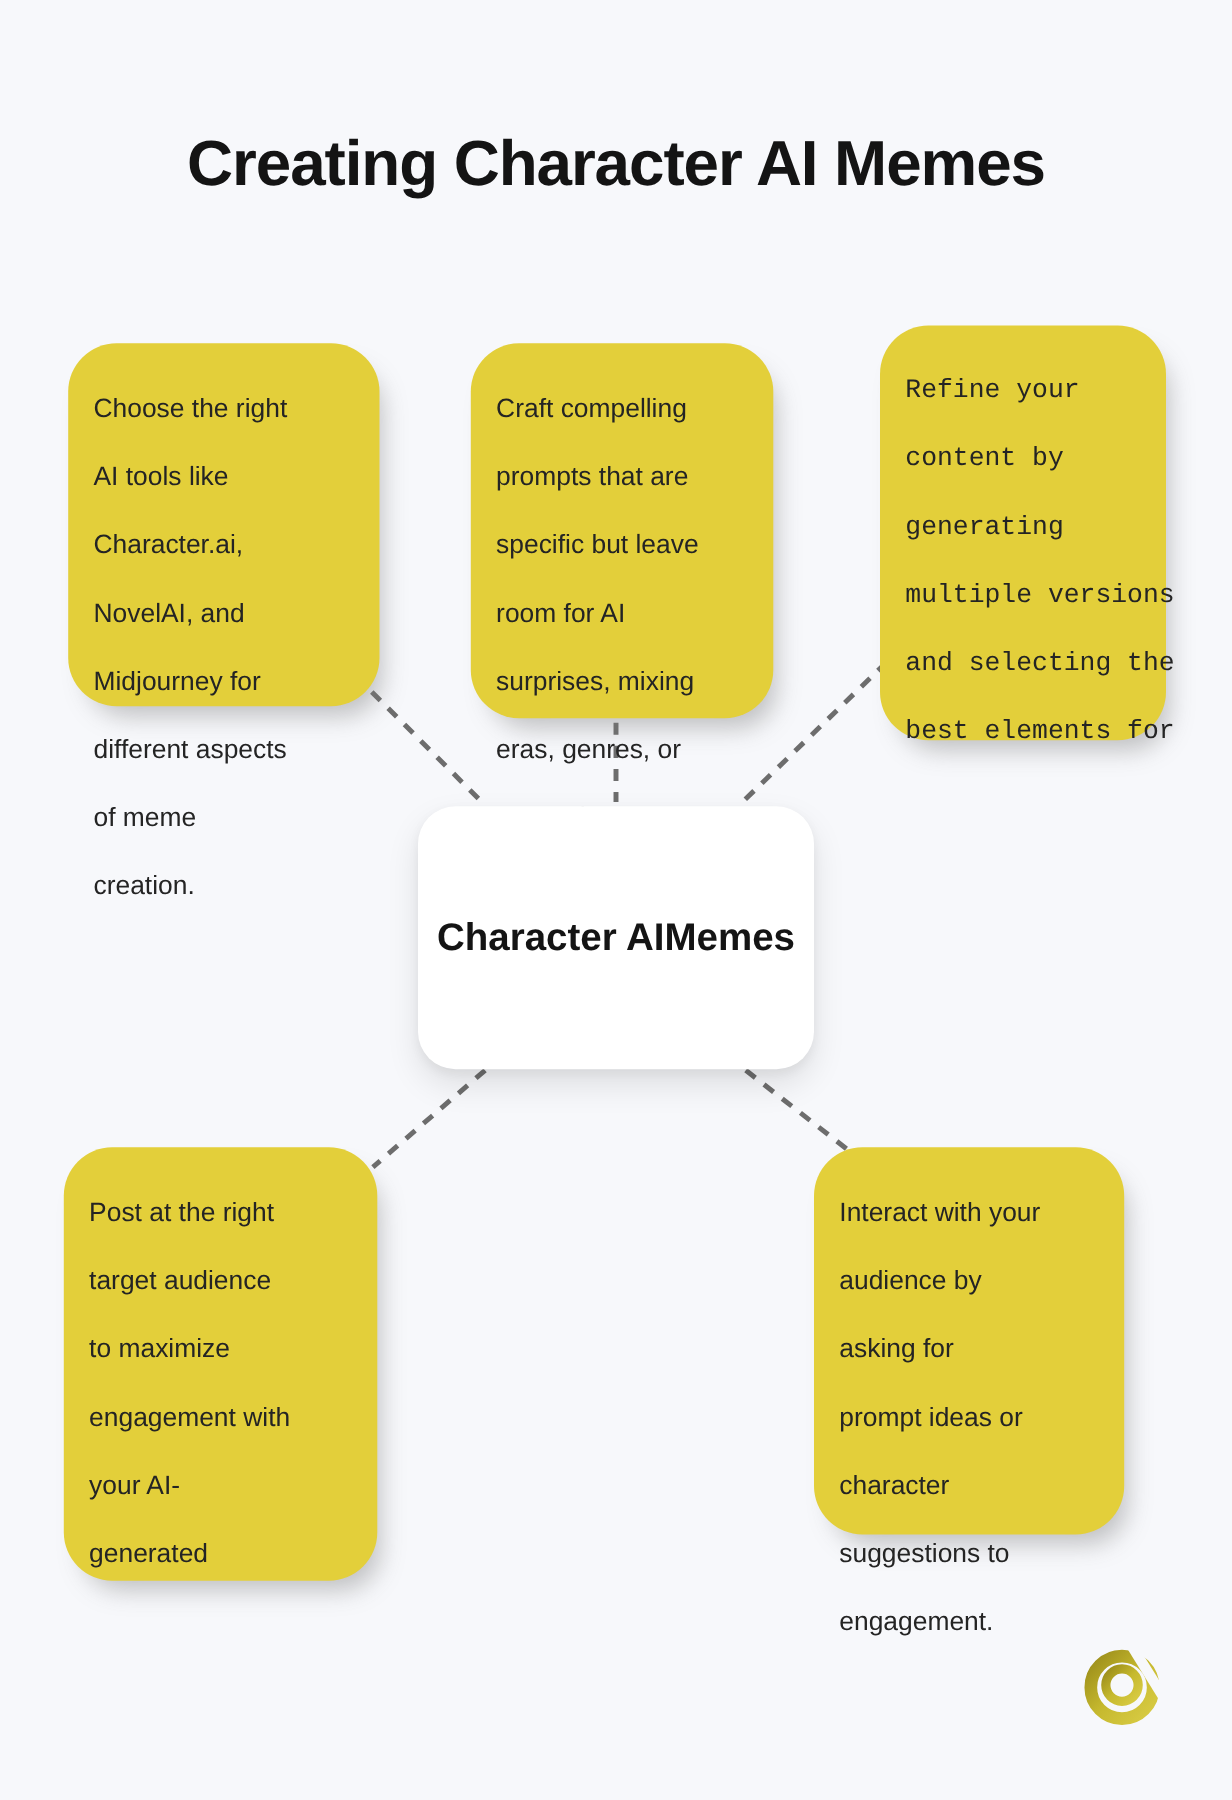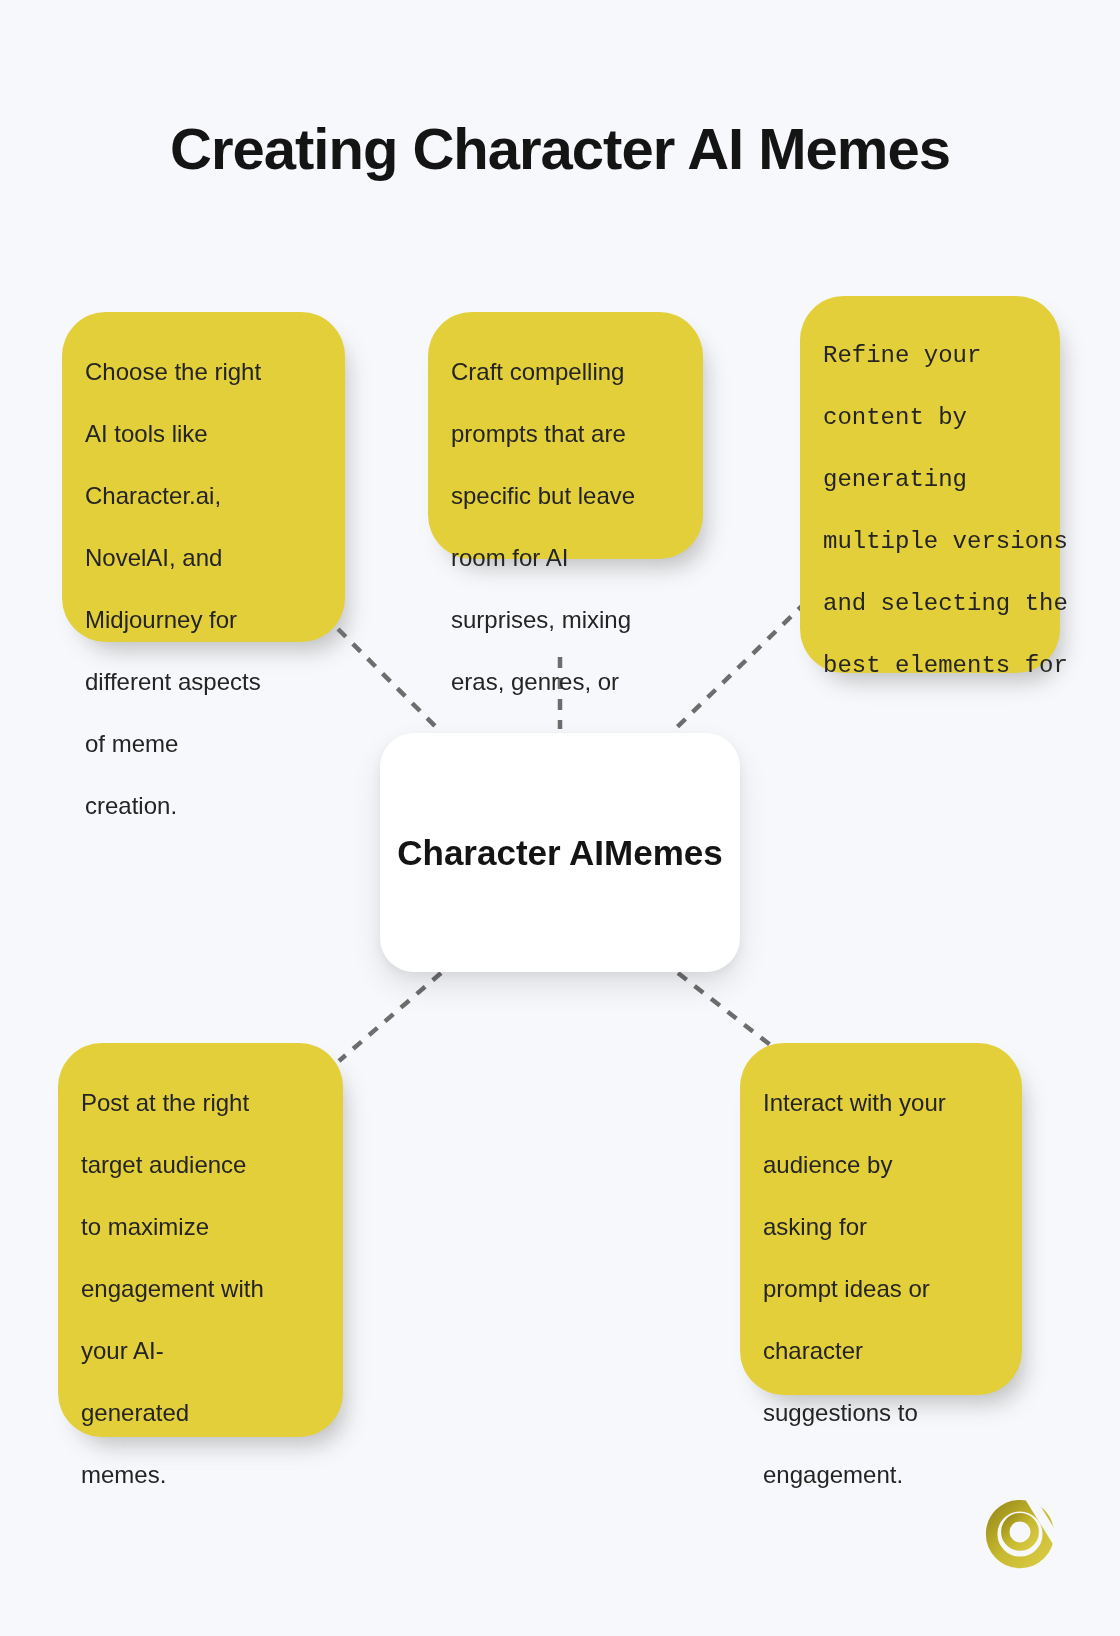--- a/index.html
+++ b/index.html
@@ -42,21 +42,21 @@
     box-shadow:10px 16px 22px -8px rgba(125,125,125,0.45);
     color:var(--text);
     font-size:24px;
   }
   .node .tline{
     line-height:38px;
     white-space:nowrap;
     margin-top:24px;
   }
   .node-1{left:62px;top:312px;width:283px;height:330px;}
-  .node-2{left:428px;top:312px;width:275px;height:247px;}
+  .node-2{left:428px;top:312px;width:275px;height:341px;}
   .node-3{left:800px;top:296px;width:260px;height:377px;font-family:Liberation Mono, monospace;}
   .node-4{left:58px;top:1043px;width:285px;height:394px;}
   .node-5{left:740px;top:1043px;width:282px;height:352px;}
   .center-node{
     position:absolute;
     left:380px;top:733px;width:360px;height:239px;
     background:var(--center_fill);
     border-radius:34px;
     box-shadow:0 14px 30px rgba(0,0,0,0.10), 0 4px 10px rgba(0,0,0,0.05);
     display:flex;
@@ -119,21 +119,20 @@
       <div class="tline">and selecting the</div>
       <div class="tline">best elements for</div>
     </div>
   <div class="node node-4">
       <div class="tline">Post at the right</div>
       <div class="tline">target audience</div>
       <div class="tline">to maximize</div>
       <div class="tline">engagement with</div>
       <div class="tline">your AI-</div>
       <div class="tline">generated</div>
-      <div class="tline">memes.</div>
     </div>
   <div class="node node-5">
       <div class="tline">Interact with your</div>
       <div class="tline">audience by</div>
       <div class="tline">asking for</div>
       <div class="tline">prompt ideas or</div>
       <div class="tline">character</div>
       <div class="tline">suggestions to</div>
       <div class="tline">engagement.</div>
     </div>

